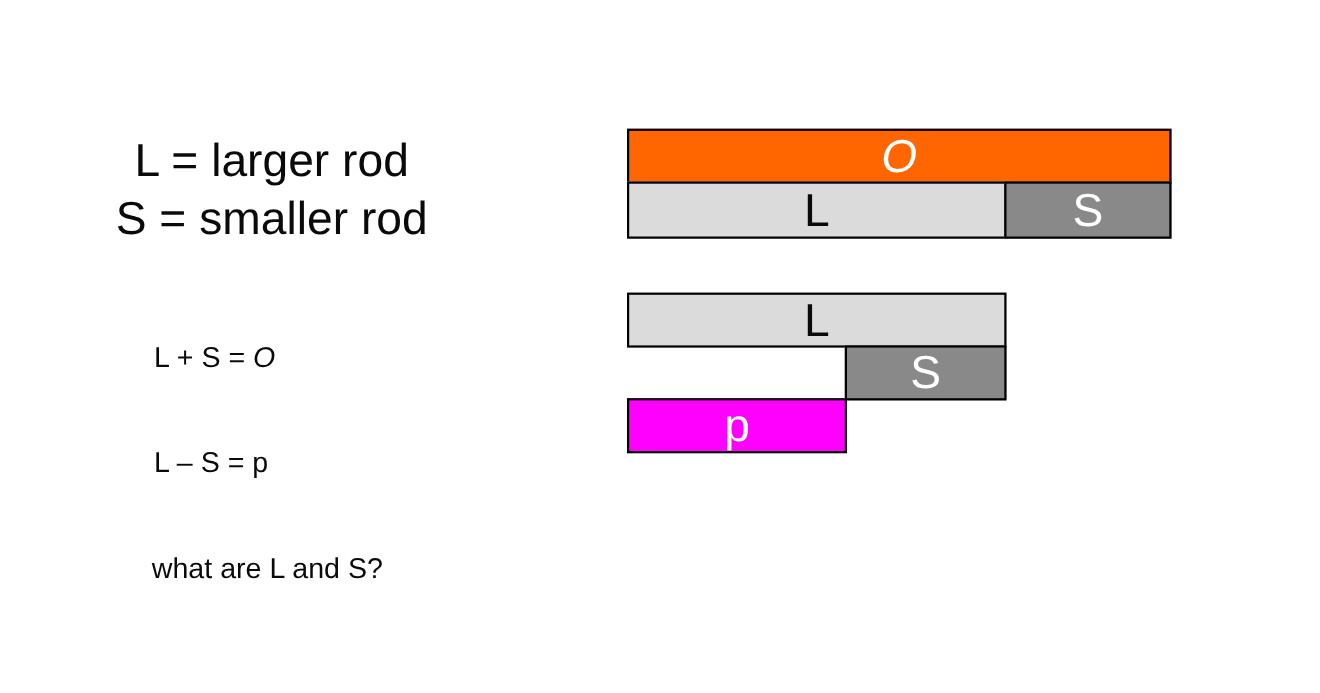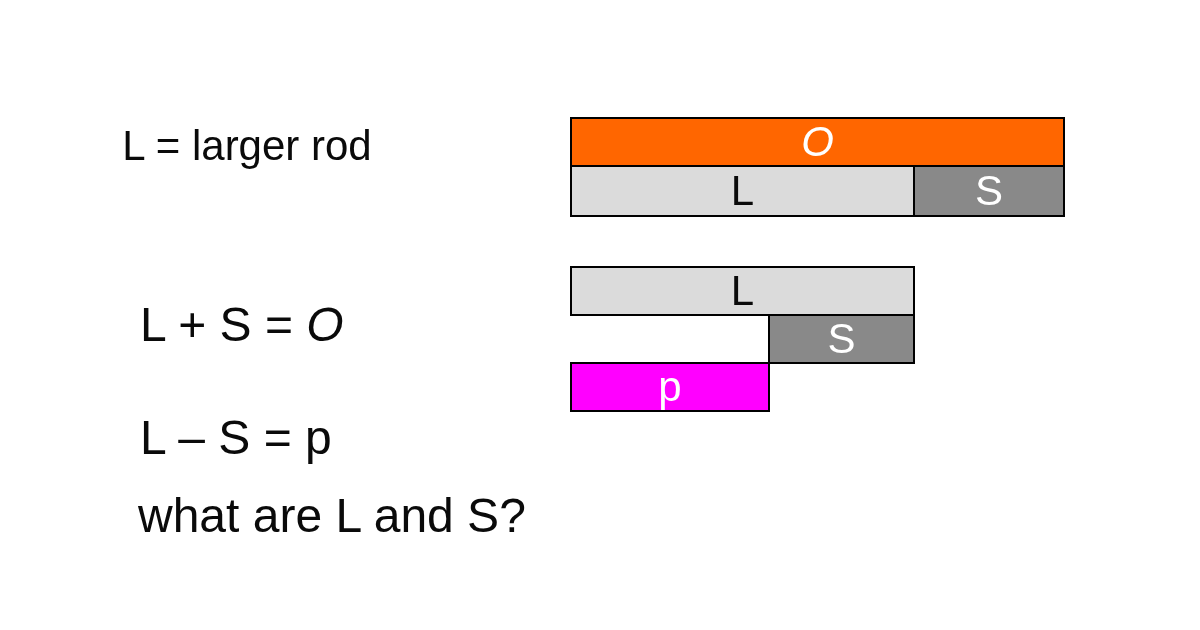--- a/index.html
+++ b/index.html
@@ -23,26 +23,26 @@
     top: 119px;
     width: 318px;
     text-align: center;
     font-size: 42px;
     line-height: 53px;
     white-space: nowrap;
   }
   .eq {
     position: absolute;
     left: 140px;
-    font-size: 48px;
+    font-size: 26px;
     line-height: 44px;
     white-space: nowrap;
   }
   .eq-sum        { top: 303px; }
-  .eq-difference { top: 416px; }
+  .eq-difference { top: 398px; }
   .question      { top: 494px; left: 138px; text-align: center; }
   .italic { font-style: italic; }
 
   
   .bar {
     position: absolute;
     box-sizing: border-box;
     border: 2px solid #000000;
     display: flex;
     align-items: center;
@@ -63,20 +63,21 @@
   .bar-s-diff { left: 768px; top: 314px; width: 147px; height: 50px; }
   .bar-p-diff { left: 570px; top: 362px; width: 200px; height: 50px; }
 </style>
 </head>
 <body>
 
 <div class="canvas">
 
   <div class="legend-block">
     <div>L = larger rod</div>
+    <div>S = smaller rod</div>
   </div>
 
   <div class="eq eq-sum">
     <span>L + S = </span><span class="italic">O</span>
   </div>
 
   <div class="eq eq-difference">L – S = p</div>
 
   <div class="eq question">what are L and S?</div>
 

